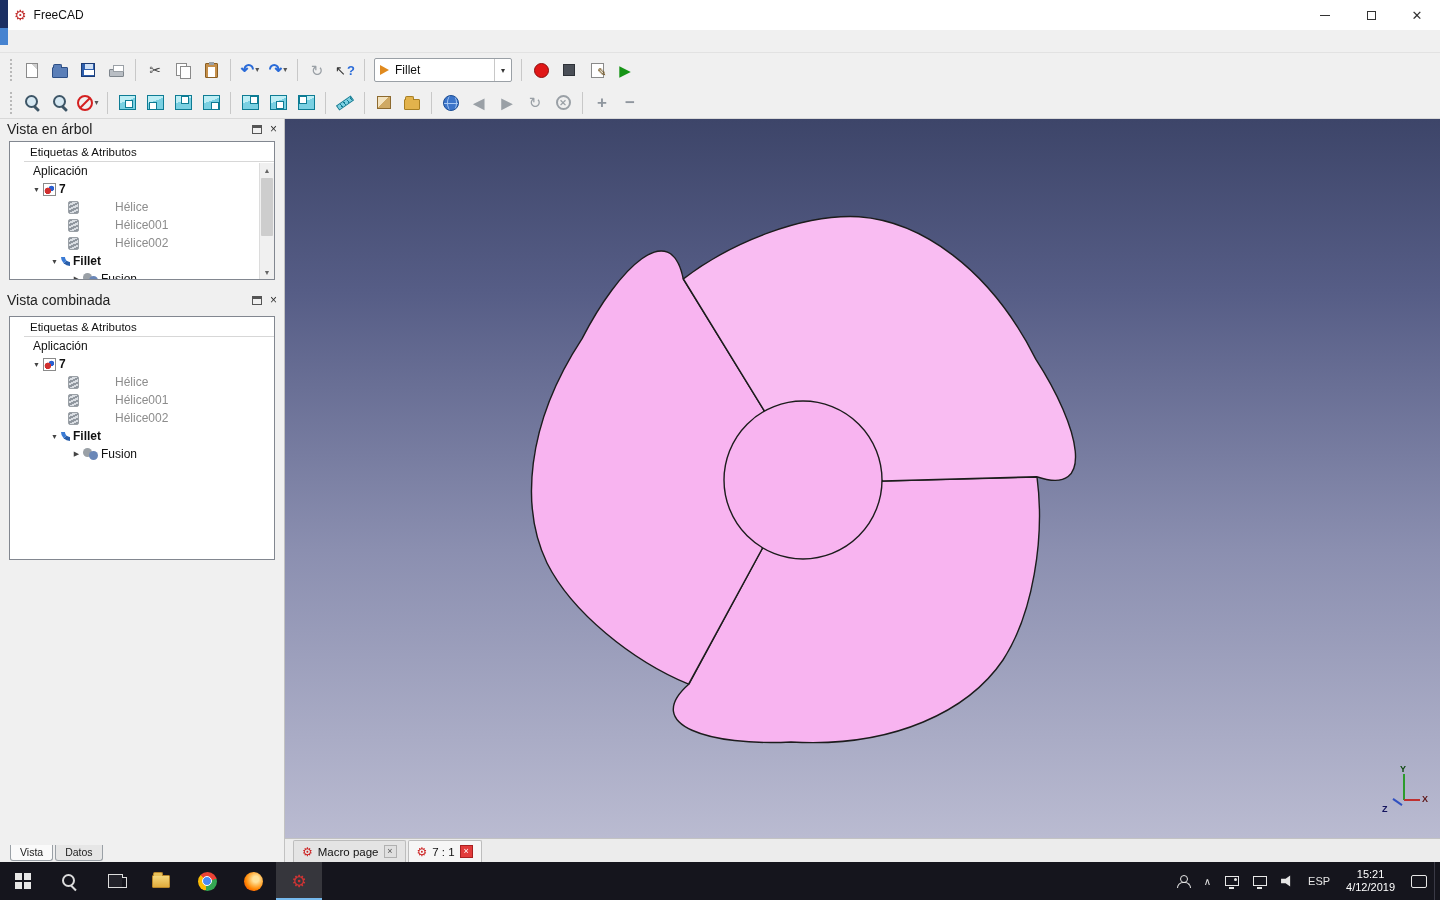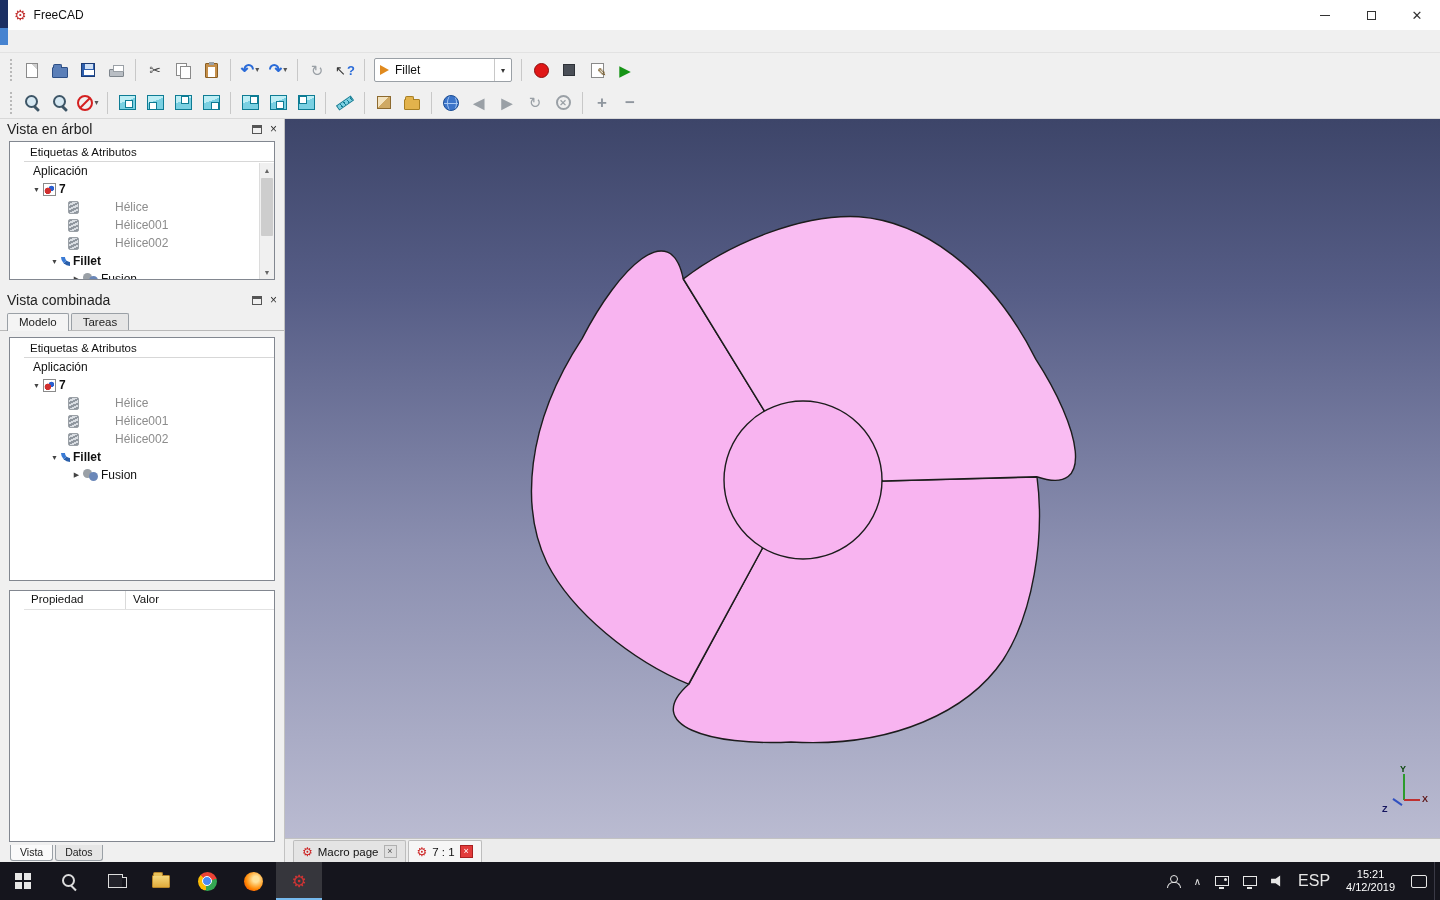--- a/index.html
+++ b/index.html
@@ -181,21 +181,21 @@
   .tray { margin-left:auto; display:flex; align-items:center; height:100%; }
   .tray-item { padding:0 7px; display:flex; align-items:center; justify-content:center; color:#e6e6e6; height:100%; }
   .ppl { position:relative; width:14px; height:13px; }
   .ppl::before { content:""; position:absolute; left:4px; top:0; width:6px; height:6px; border:1.5px solid #e6e6e6; border-radius:50%; }
   .ppl::after { content:""; position:absolute; left:1px; bottom:0; width:12px; height:5px; border:1.5px solid #e6e6e6; border-bottom:none; border-radius:6px 6px 0 0; }
   .g-trayup { font-size:10px; color:#e6e6e6; }
   .tray-mon { width:14px; height:10px; border:1.5px solid #e6e6e6; position:relative; }
   .tray-mon::after { content:""; position:absolute; left:3px; bottom:-4px; width:5px; height:2px; background:#e6e6e6; }
   .tray-mon.dot::before { content:""; position:absolute; right:1px; top:1px; width:3px; height:3px; background:#e6e6e6; border-radius:50%; }
   .tray-spk { width:13px; height:12px; background:#e6e6e6; clip-path:polygon(0 32%, 35% 32%, 70% 5%, 70% 95%, 35% 68%, 0 68%); }
-  .tray-lang { font-size:16px; }
+  .tray-lang { font-size:11px; }
   .clock { display:flex; flex-direction:column; align-items:center; justify-content:center; color:#fff; font-size:11px; line-height:13px; padding:0 9px; }
   .notif { width:16px; height:13px; border:1.5px solid #e6e6e6; border-radius:2px; }
   .desk-sliver { width:6px; border-left:1px solid #3a3a46; height:100%; }
 </style>
 </head>
 <body>
 
 <div class="screen">
 
   <div class="behind-a"></div>
@@ -405,24 +405,20 @@
           </div>
         </div>
       </div>
 
       <div style="position:absolute;left:0;top:171px;right:0;bottom:0;">
         <div class="dock-header">
           <span class="dock-title">Vista combinada</span>
           <span class="float-btn"></span>
           <span class="x-btn">×</span>
         </div>
-        <div class="cd-tabs">
-          <span class="cd-tab active">Modelo</span>
-          <span class="cd-tab">Tareas</span>
-        </div>
         <div class="panel tree-panel-mid">
           <div class="tags-header">Etiquetas &amp; Atributos</div>
           <div class="trow p6">
             <span class="tlabel">Aplicación</span>
           </div>
           <div class="trow p16">
             <span class="chev" style="font-size:7px;">▼</span>
             <span class="ic-doc"></span>
             <span class="tlabel bold">7</span>
           </div>
@@ -440,26 +436,20 @@
           </div>
           <div class="trow p24">
             <span class="chev" style="font-size:7px;">▼</span>
             <span class="ic-fillet"></span>
             <span class="tlabel bold">Fillet</span>
           </div>
           <div class="trow p46">
             <span class="chev" style="font-size:7px;">▶</span>
             <span class="ic-fusion"></span>
             <span class="tlabel">Fusion</span>
-          </div>
-        </div>
-        <div class="panel prop-panel">
-          <div class="prop-head">
-            <span class="prop-c1">Propiedad</span>
-            <span class="prop-c2">Valor</span>
           </div>
         </div>
         <div class="bottom-tabs">
           <span class="btab active">Vista</span>
           <span class="btab">Datos</span>
         </div>
       </div>
     </div>
 
     <div class="viewport">

